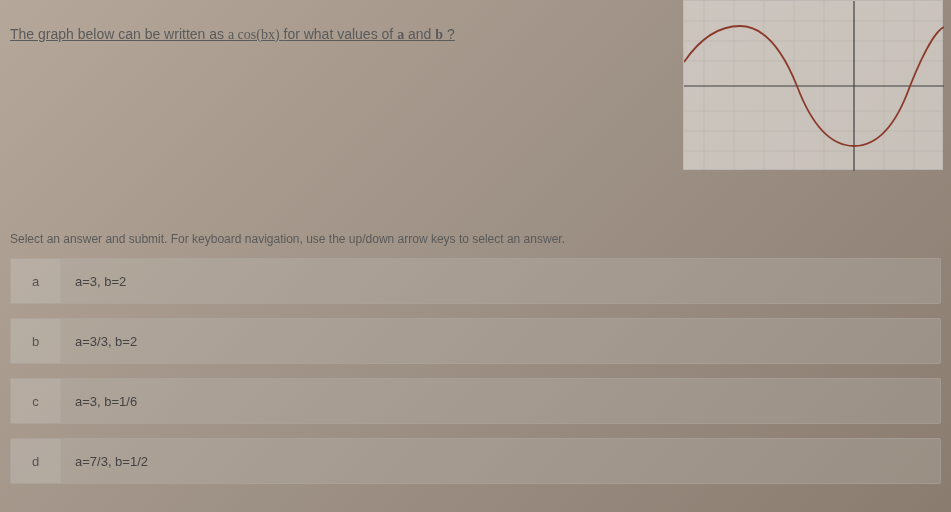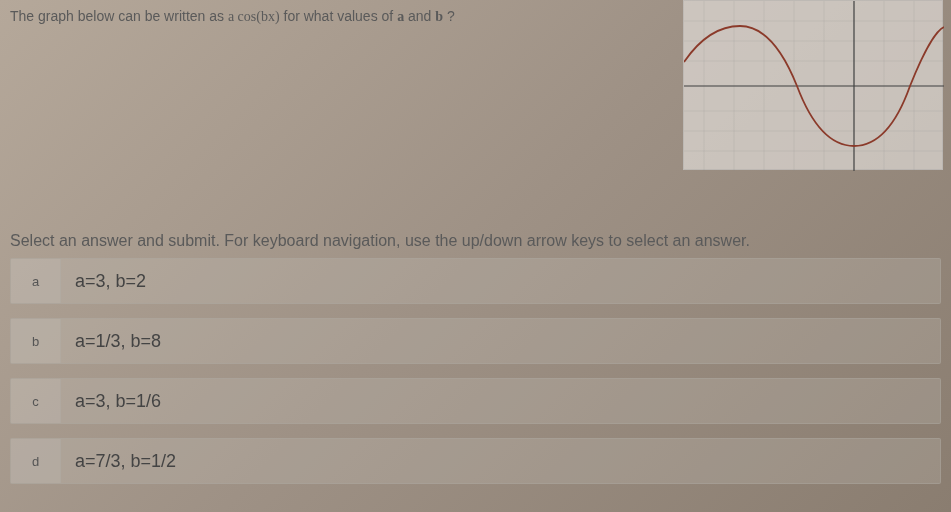--- a/index.html
+++ b/index.html
@@ -6,40 +6,41 @@
     body {
       width: 951px;
       height: 512px;
       background: linear-gradient(135deg, #b5a89a 0%, #9e9185 50%, #8a7d70 100%);
       font-family: Arial, sans-serif;
       color: #4a4a4a;
       position: relative;
       overflow: hidden;
     }
     .question-text {
-      padding: 8px 10px 0 10px;
+      padding: 26px 10px 0 10px;
       font-size: 14px;
       color: #5a5a5a;
+      text-decoration: underline;
     }
     .question-text .formula { font-family: 'Times New Roman', serif; }
     .question-text .var { font-family: 'Times New Roman', serif; font-weight: bold; }
     .graph-container {
       position: absolute;
       right: 8px;
       top: 0px;
       width: 260px;
       height: 170px;
       background: rgba(235,232,228,0.6);
       border: 1px solid rgba(160,160,160,0.3);
     }
     .instructions {
       position: absolute;
       top: 232px;
       left: 10px;
-      font-size: 16px;
+      font-size: 12px;
       color: #5a5a5a;
     }
     .options {
       position: absolute;
       top: 258px;
       left: 10px;
       right: 10px;
     }
     .option-row {
       display: flex;
@@ -58,21 +59,21 @@
       font-size: 13px;
       color: #555;
       border-right: 1px solid rgba(170,165,158,0.4);
       background: rgba(195,190,183,0.3);
     }
     .option-text {
       flex: 1;
       display: flex;
       align-items: center;
       padding-left: 14px;
-      font-size: 18px;
+      font-size: 13px;
       color: #444;
     }
   </style>
 </head>
 <body>
 
 <div class="question-text">
   <span>The graph below can be written as </span>
   <span class="formula">a cos(bx)</span>
   <span> for what values of </span>
@@ -117,21 +118,21 @@
 
 <div class="instructions">Select an answer and submit. For keyboard navigation, use the up/down arrow keys to select an answer.</div>
 
 <div class="options">
   <div class="option-row">
     <div class="option-letter">a</div>
     <div class="option-text">a=3, b=2</div>
   </div>
   <div class="option-row">
     <div class="option-letter">b</div>
-    <div class="option-text">a=1/3, b=8</div>
+    <div class="option-text">a=3/3, b=2</div>
   </div>
   <div class="option-row">
     <div class="option-letter">c</div>
     <div class="option-text">a=3, b=1/6</div>
   </div>
   <div class="option-row">
     <div class="option-letter">d</div>
     <div class="option-text">a=7/3, b=1/2</div>
   </div>
 </div>

